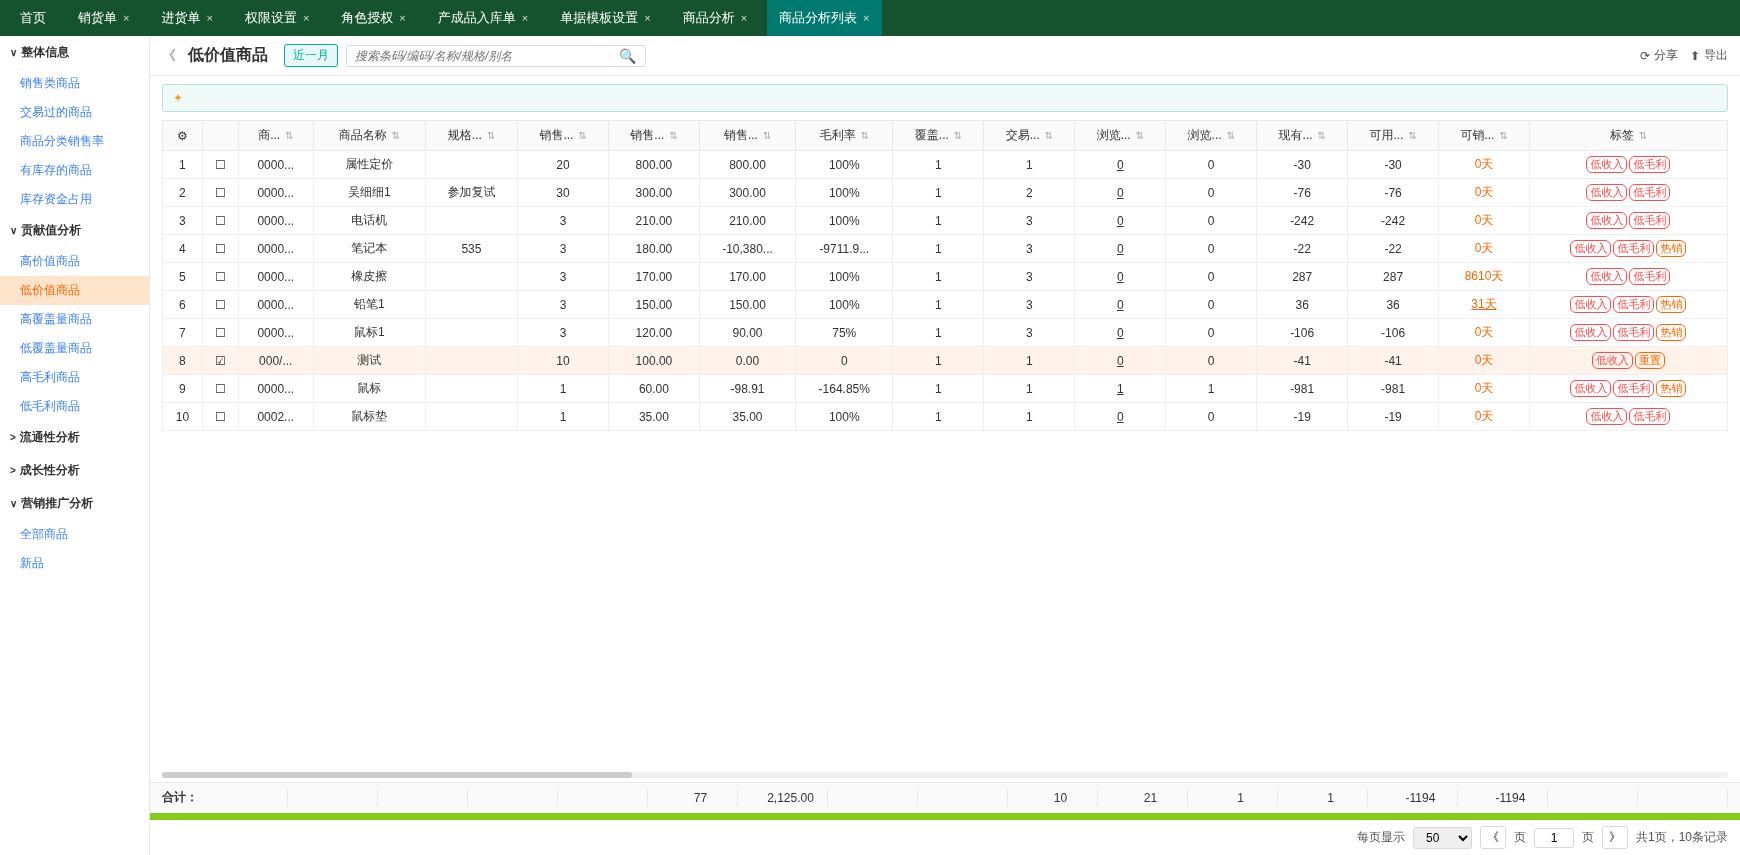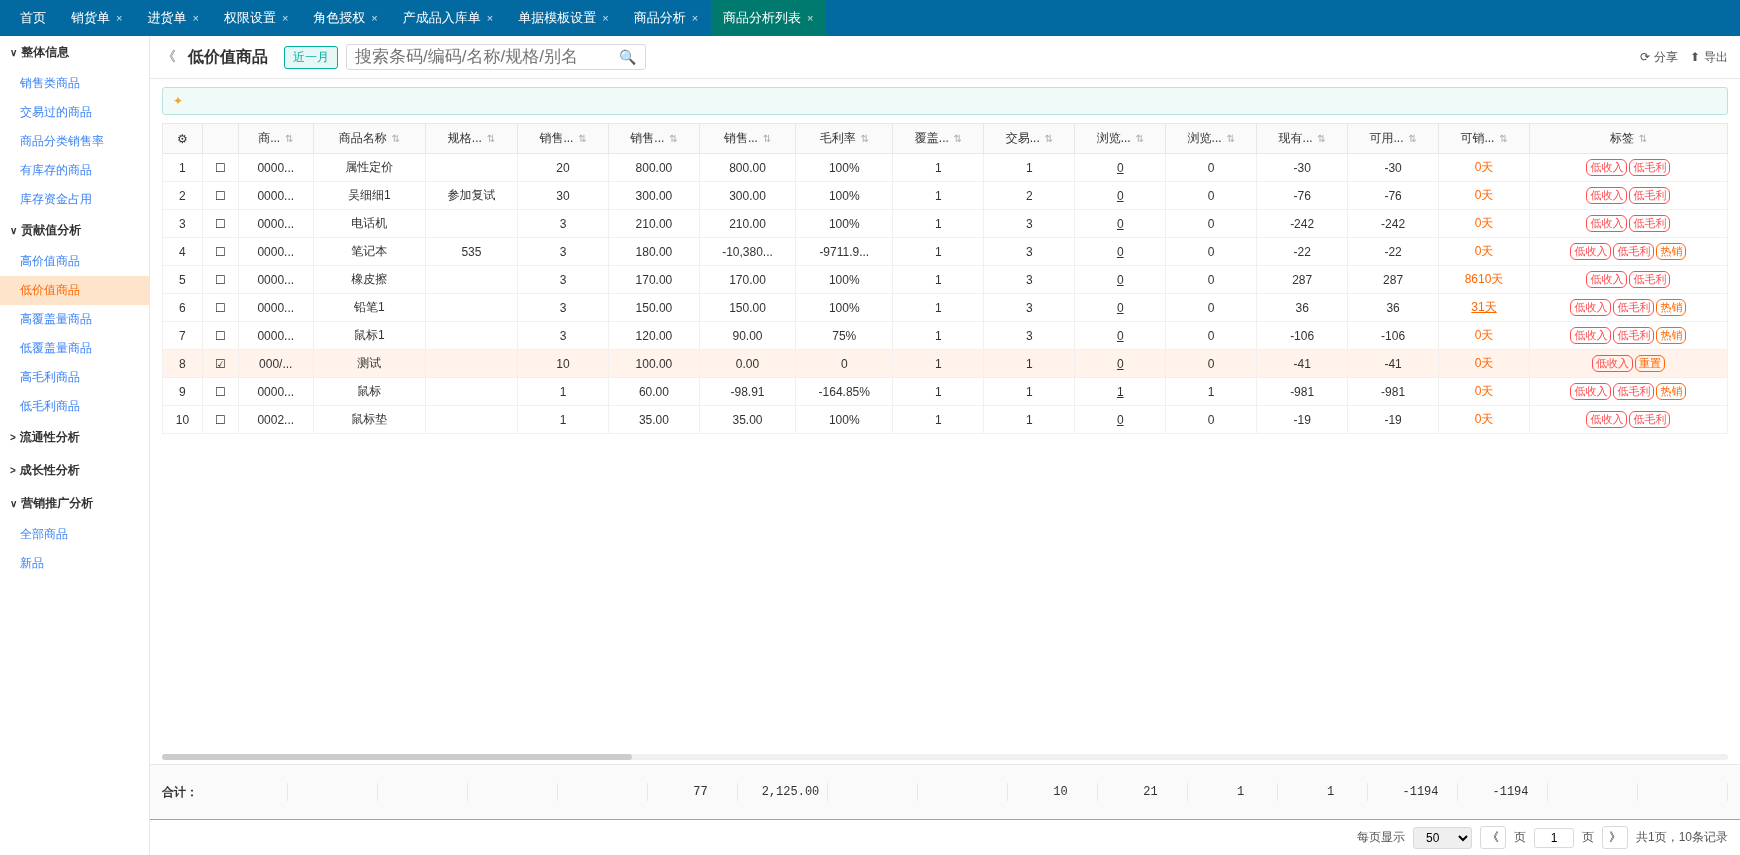--- a/index.html
+++ b/index.html
@@ -1,25 +1,25 @@
 <!DOCTYPE html>
 <html><head>
   <meta charset="utf-8">
   <style>
     * { box-sizing: border-box; margin: 0; padding: 0; }
     body { font-family: "Microsoft YaHei", sans-serif; font-size: 12px; background: #f5f5f5; color: #333; }
 
     
     .top-nav {
-      background: #0369a1;
+      background: #14532d;
       display: flex;
       align-items: center;
       height: 36px;
       padding: 0 8px;
-      gap: 1px;
+      gap: 8px;
     }
     .top-nav .nav-item {
       color: #fff;
       padding: 0 12px;
       height: 36px;
       display: flex;
       align-items: center;
       cursor: pointer;
       font-size: 13px;
       white-space: nowrap;
@@ -116,23 +116,24 @@
       align-items: center;
       border: 1px solid #d9d9d9;
       border-radius: 3px;
       padding: 2px 8px;
       flex: 1;
       max-width: 300px;
     }
     .search-box input {
       border: none;
       outline: none;
-      font-size: 17px;
+      font-size: 12px;
       color: #999;
       width: 100%;
+      font-style: italic;
     }
     .search-icon { color: #f5a623; font-size: 14px; }
     .header-actions {
       margin-left: auto;
       display: flex;
       gap: 12px;
       align-items: center;
     }
     .action-btn {
       display: flex;
@@ -198,26 +199,25 @@
       font-size: 11px;
       margin: 0 1px;
     }
     .tag-red { color: #ff4d4f; border-color: #ff4d4f; }
     .tag-orange { color: #ff6600; border-color: #ff6600; }
     .underline { text-decoration: underline; cursor: pointer; }
 
     
     .footer-bar {
       border-top: 1px solid #e8e8e8;
-      padding: 18px 12px;
-      display: flex;
-      align-items: flex-end;
+      padding: 6px 12px;
+      display: flex;
+      align-items: flex-start;
       background: #fafafa;
       gap: 8px;
-      font-family: Liberation Mono, monospace;
     }
     .summary-label { font-weight: bold; color: #333; margin-right: 8px; }
     .summary-row {
       display: flex;
       flex: 1;
       gap: 16px;
     }
     .summary-cell {
       flex: 1;
       text-align: center;
@@ -226,21 +226,21 @@
       border-right: 1px solid #e8e8e8;
       padding: 2px 6px;
     }
 
     
     .pagination-bar {
       display: flex;
       align-items: center;
       justify-content: flex-end;
       padding: 6px 12px;
-      border-top: 1px solid #84cc16;
+      border-top: 7px solid #84cc16;
       gap: 8px;
       font-size: 12px;
       color: #555;
     }
     .page-input {
       border: 1px solid #d9d9d9;
       border-radius: 3px;
       width: 40px;
       text-align: center;
       font-size: 12px;

